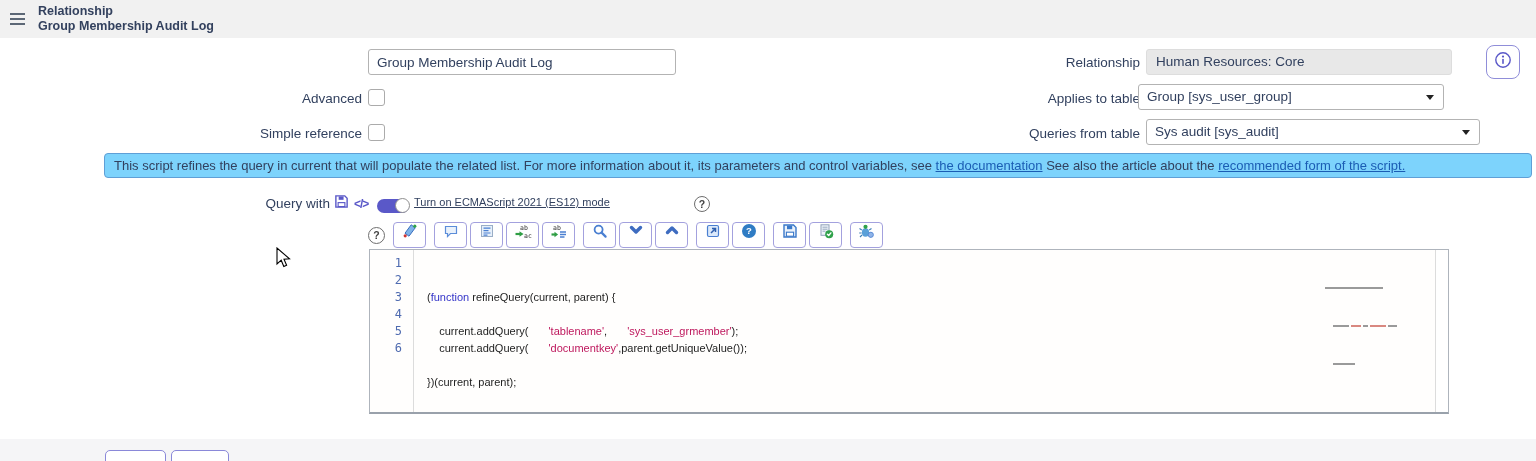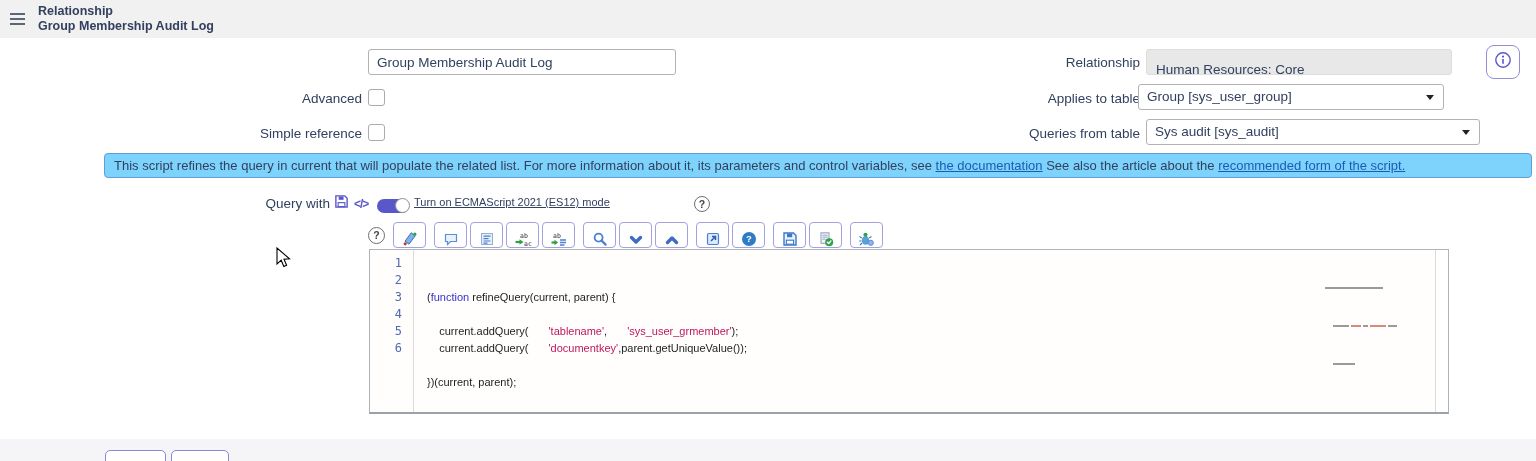--- a/index.html
+++ b/index.html
@@ -14,21 +14,21 @@
   .hdr-title { position:absolute; left:38px; top:4px; font-size:12.5px; font-weight:bold;
                color:#33415e; line-height:15px; }
 
   
   .lbl { position:absolute; font-size:13.5px; color:#32415f; text-align:right; width:200px;
          pointer-events:none; white-space:nowrap; }
   .fld-text { position:absolute; height:26px; border:1px solid #b3b3b3; border-radius:3px;
               background:#fff; font-size:13.5px; color:#32415f; padding:0 8px;
               font-family:"Liberation Sans", sans-serif; }
   .fld-ro { position:absolute; height:26px; background:#e8e8e8; border:1px solid #ddd;
-            border-radius:3px; font-size:13.5px; color:#32415f; line-height:24px; padding:8px 9px; }
+            border-radius:3px; font-size:13.5px; color:#32415f; line-height:24px; padding:0 9px; }
   .fld-select { position:absolute; height:26px; border:1px solid #b3b3b3; border-radius:3px;
                 background:#fff; font-size:13.5px; color:#32415f; line-height:24px;
                 padding:0 22px 0 8px; cursor:pointer; }
   .caret { position:absolute; right:9px; top:10px; width:0; height:0;
            border-left:4.5px solid transparent; border-right:4.5px solid transparent;
            border-top:5.5px solid #222; }
   .checkbox { position:absolute; width:17px; height:17px; border:1px solid #ababab;
               border-radius:3px; background:#fff; cursor:pointer; }
   .info-btn { position:absolute; left:1486px; top:45px; width:34px; height:34px;
               border:1px solid #908ed9; border-radius:8px; background:#fff;
@@ -51,21 +51,21 @@
   .help-o { width:16px; height:16px; border:1.4px solid #6e6e6e; border-radius:50%;
             display:inline-flex; align-items:center; justify-content:center;
             font-size:10.5px; font-weight:bold; color:#444; background:#fff; }
   .help-o::before { content:"?"; }
   .qw-help { position:absolute; left:694px; top:196px; }
 
   
   .toolbar { position:absolute; left:368px; top:222px; display:flex; align-items:center; gap:8px; }
   .tb-group { display:flex; gap:3px; }
   .tb-btn { width:33px; height:26px; border:1px solid #a3a1de; border-radius:4px; background:#fff;
-            display:flex; align-items:flex-end; justify-content:center; cursor:pointer; padding:0; }
+            display:flex; align-items:flex-start; justify-content:center; cursor:pointer; padding:0; }
   .tb-btn svg { display:block; }
 
   
   .editor { position:absolute; left:369px; top:249px; width:1080px; height:165px;
             border:1px solid #aeb4bc; border-bottom:2px solid #99a1ab; background:#fffefd; display:flex; }
   .gutter { width:44px; padding:5px 11px 0 0; text-align:right;
             font-family:"DejaVu Sans Mono", monospace; font-size:12px; line-height:17px;
             color:#4f6bb0; border-right:1px solid #dcdcdc; }
   .code-area { flex:1; padding:5px 0 0 13px; font-family:Liberation Sans, sans-serif;
                font-size:11px; line-height:17px; color:#1e1e1e; white-space:pre; overflow:hidden; position:relative; }

